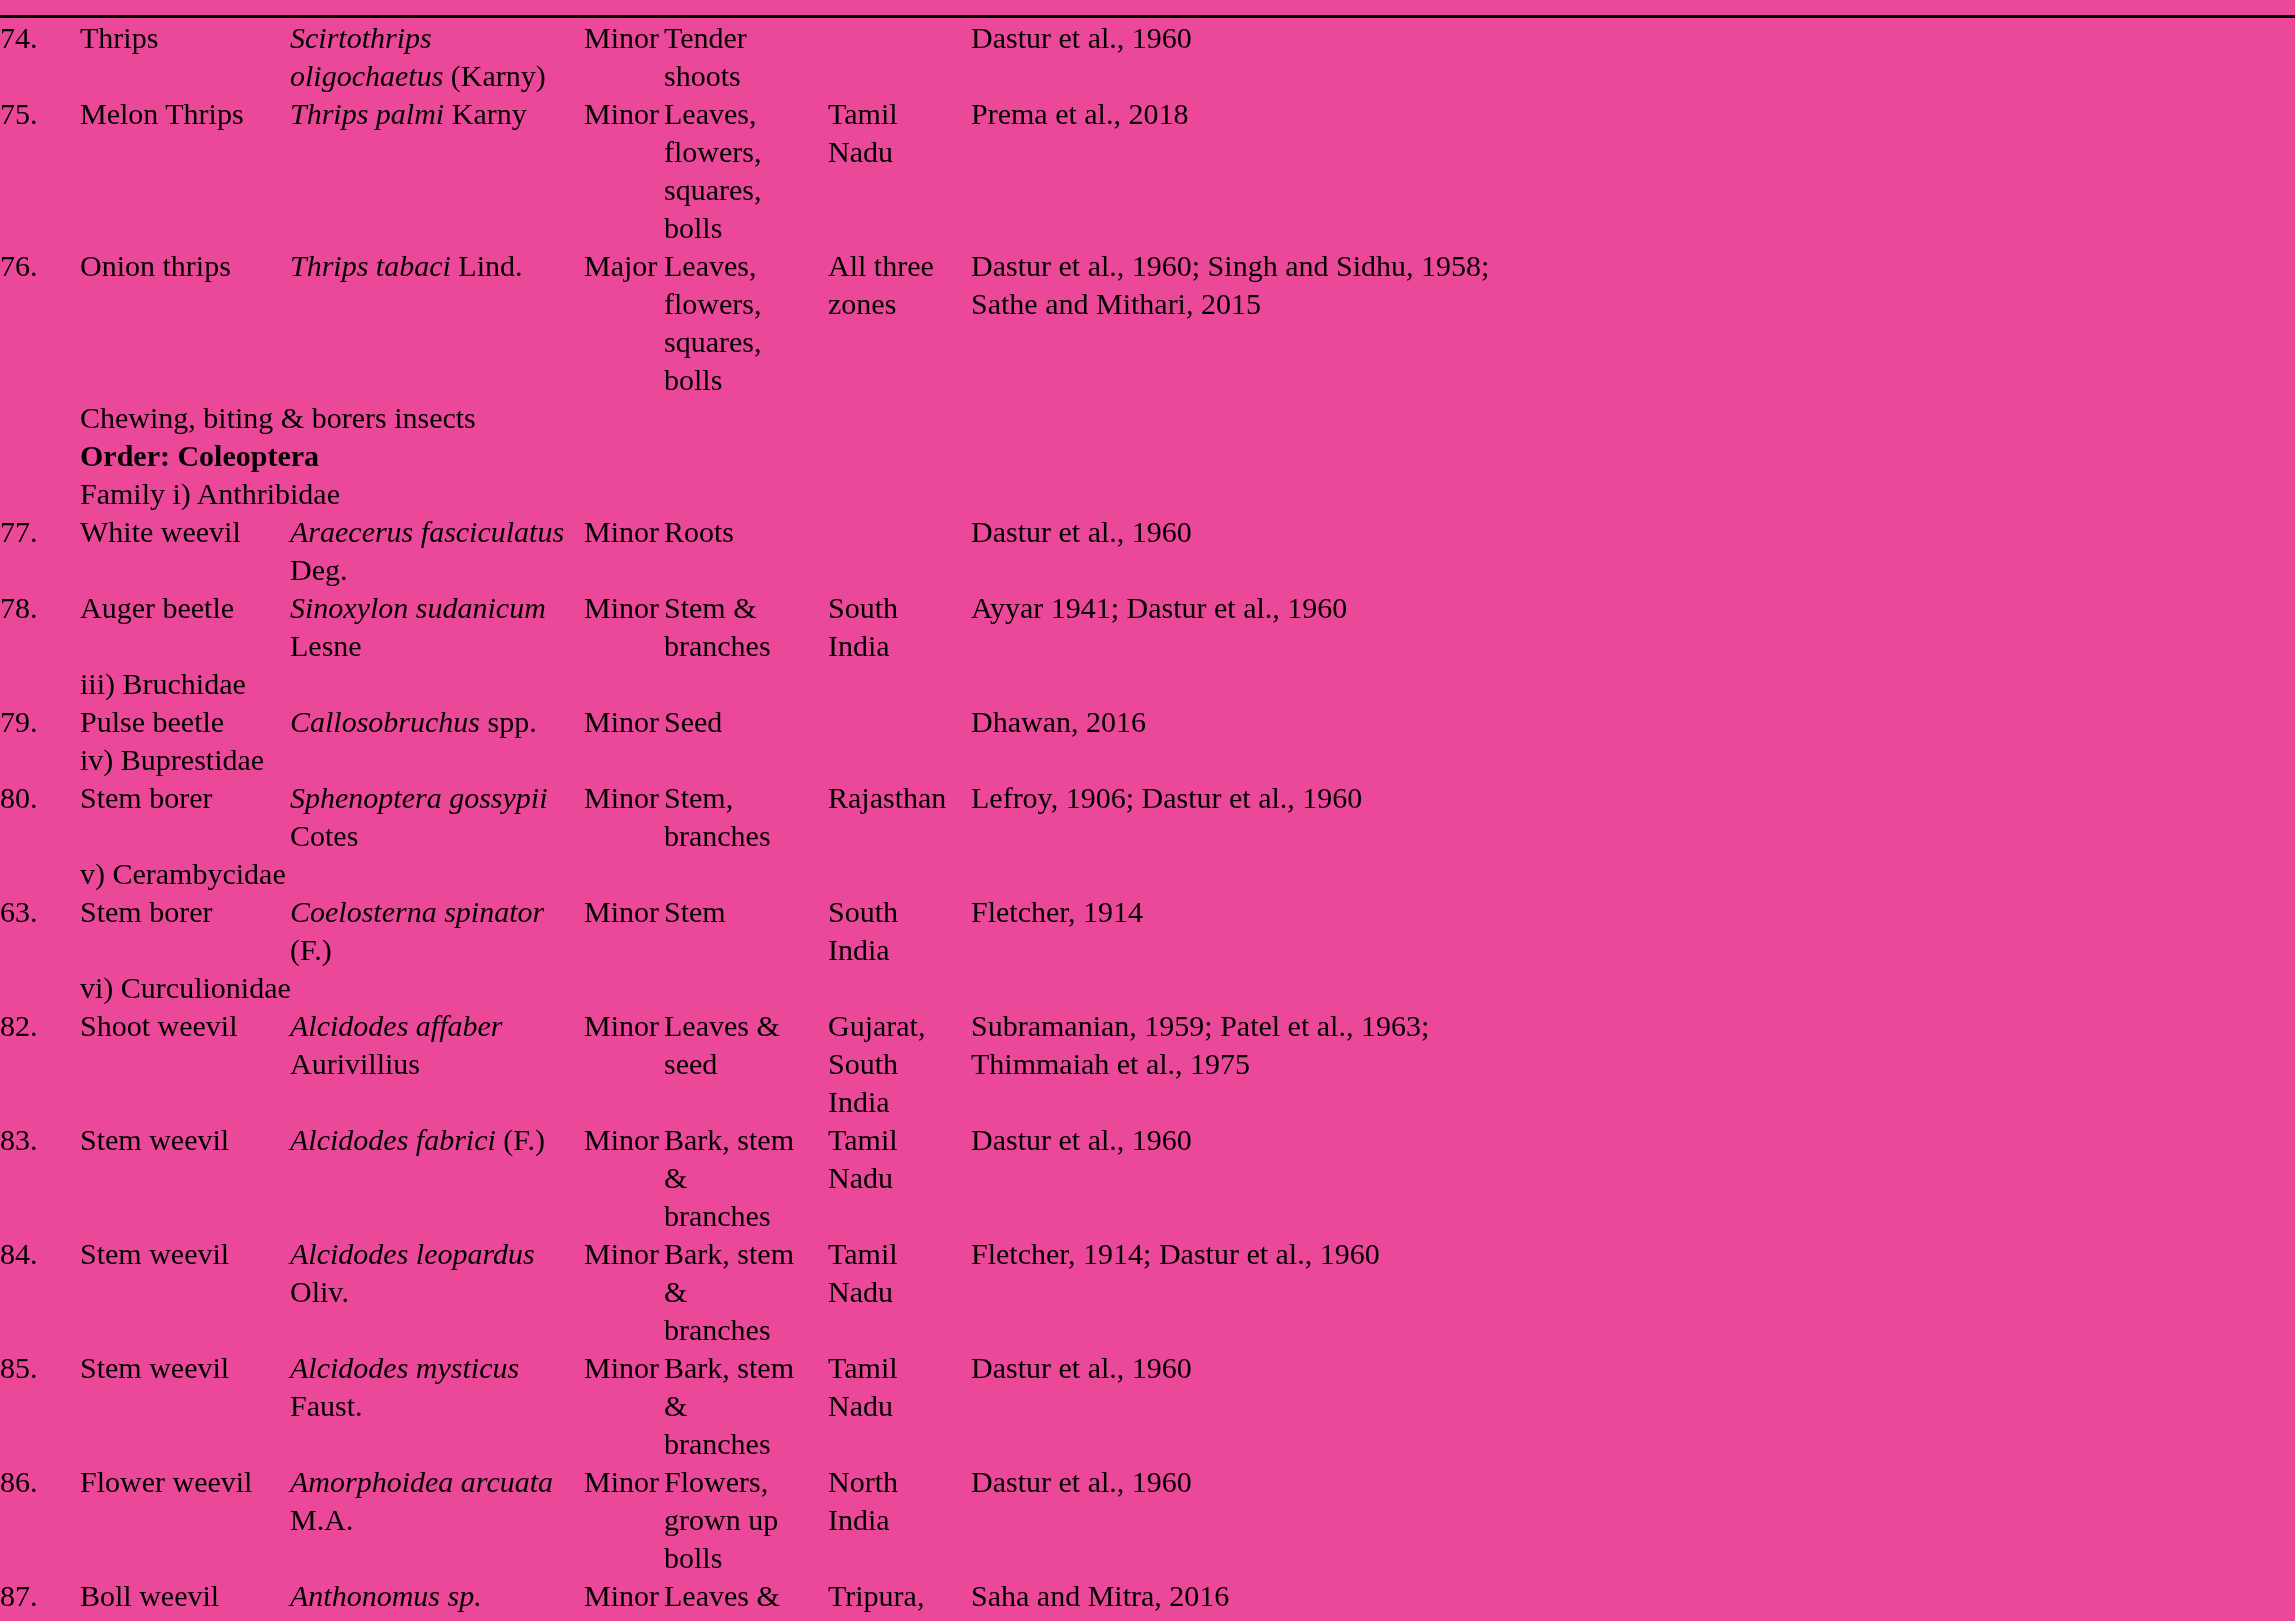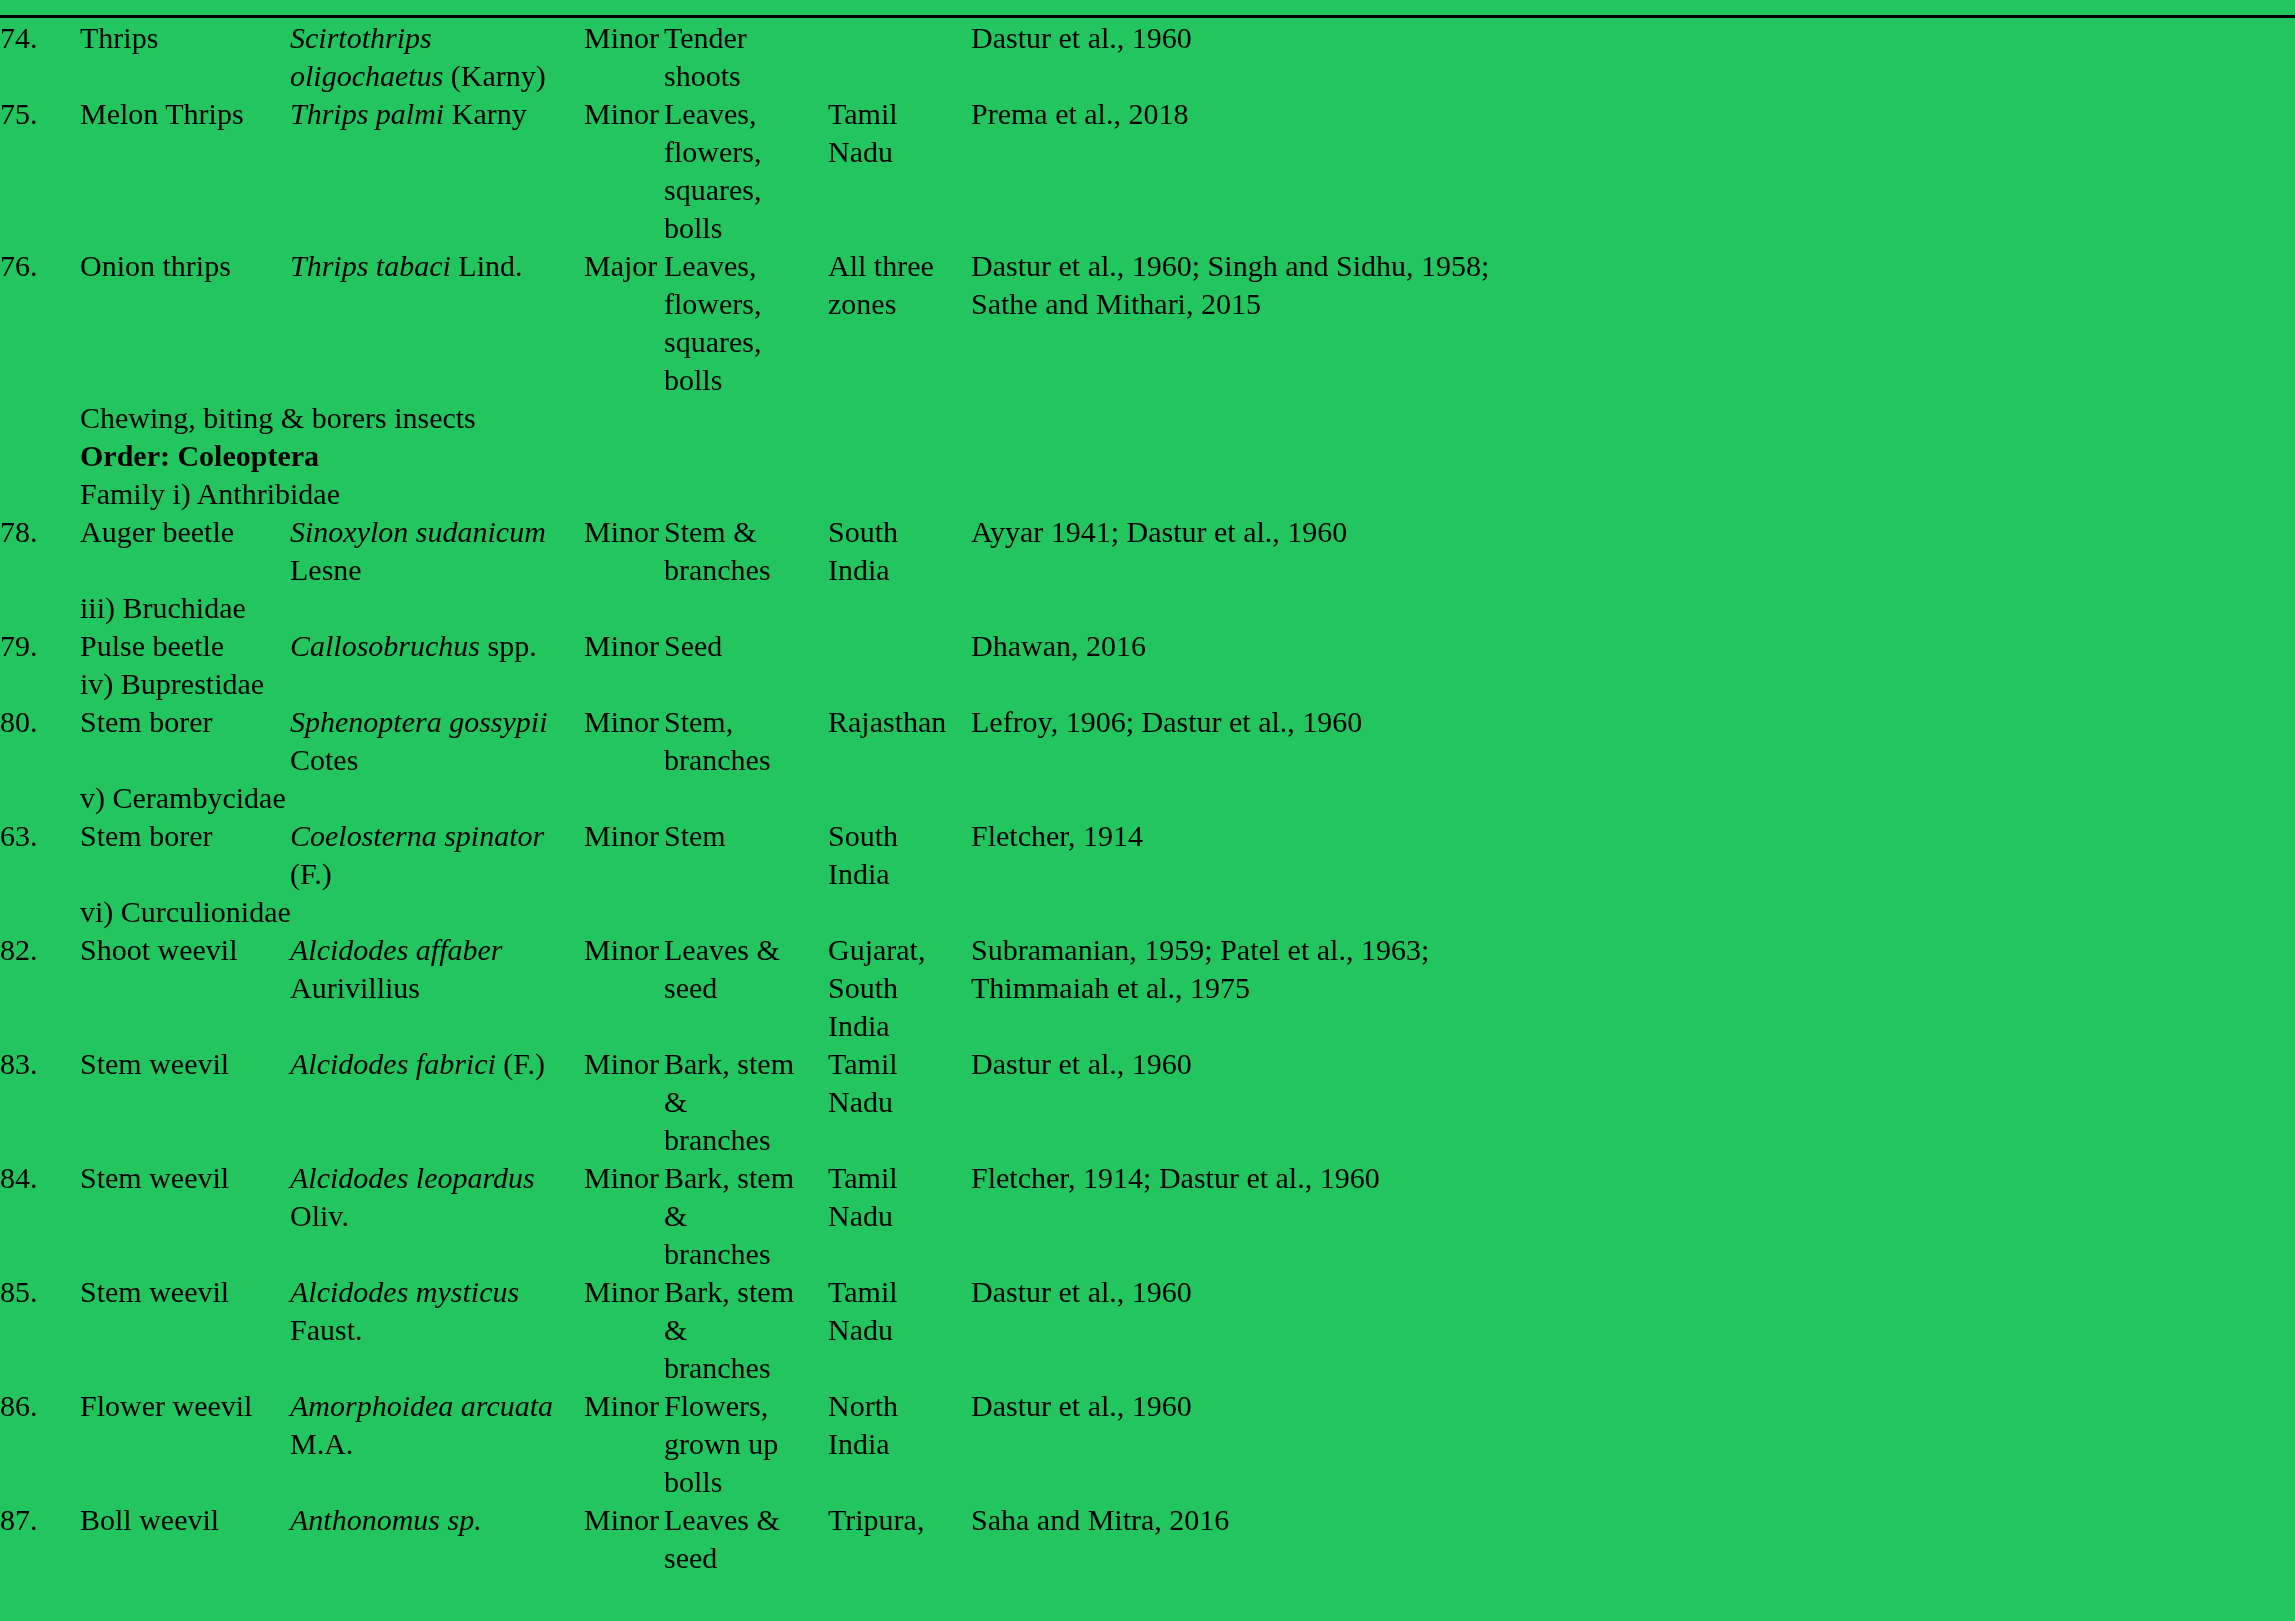--- a/index.html
+++ b/index.html
@@ -8,21 +8,21 @@
     background: #ffffff;
   }
   body {
     font-family: "Liberation Serif", "DejaVu Serif", serif;
     color: #000000;
   }
   #page {
     position: relative;
     width: 2295px;
     height: 1622px;
-    background: #22c55e;
+    background: #ec4899;
     overflow: hidden;
     box-sizing: border-box;
   }
   .top-rule {
     position: absolute;
     left: 0;
     top: 15px;
     width: 2295px;
     height: 3.4px;
     background: #000000;
@@ -157,20 +157,39 @@
         <tr>
           <td class="no"></td>
           <td class="name sect-cell" colspan="6">
             <span class="sect-line">Chewing, biting &amp; borers insects</span>
             <span class="sect-line bold">Order: Coleoptera</span>
             <span class="sect-line">Family i) Anthribidae</span>
           </td>
         </tr>
         <tr>
           <td class="no">
+            <span class="ref-line">77.</span>
+          </td>
+          <td class="name">
+            <span class="ref-line">White weevil</span>
+          </td>
+          <td class="sci"><span class="sci-it">Araecerus fasciculatus</span><span class="sci-rm"> Deg.</span></td>
+          <td class="stat">
+            <span class="ref-line">Minor</span>
+          </td>
+          <td class="part">
+            <span class="ref-line">Roots</span>
+          </td>
+          <td class="zone"></td>
+          <td class="ref">
+            <span class="ref-line">Dastur et al., 1960</span>
+          </td>
+        </tr>
+        <tr>
+          <td class="no">
             <span class="ref-line">78.</span>
           </td>
           <td class="name">
             <span class="ref-line">Auger beetle</span>
           </td>
           <td class="sci"><span class="sci-it">Sinoxylon sudanicum</span><span class="sci-rm"> Lesne</span></td>
           <td class="stat">
             <span class="ref-line">Minor</span>
           </td>
           <td class="part">

